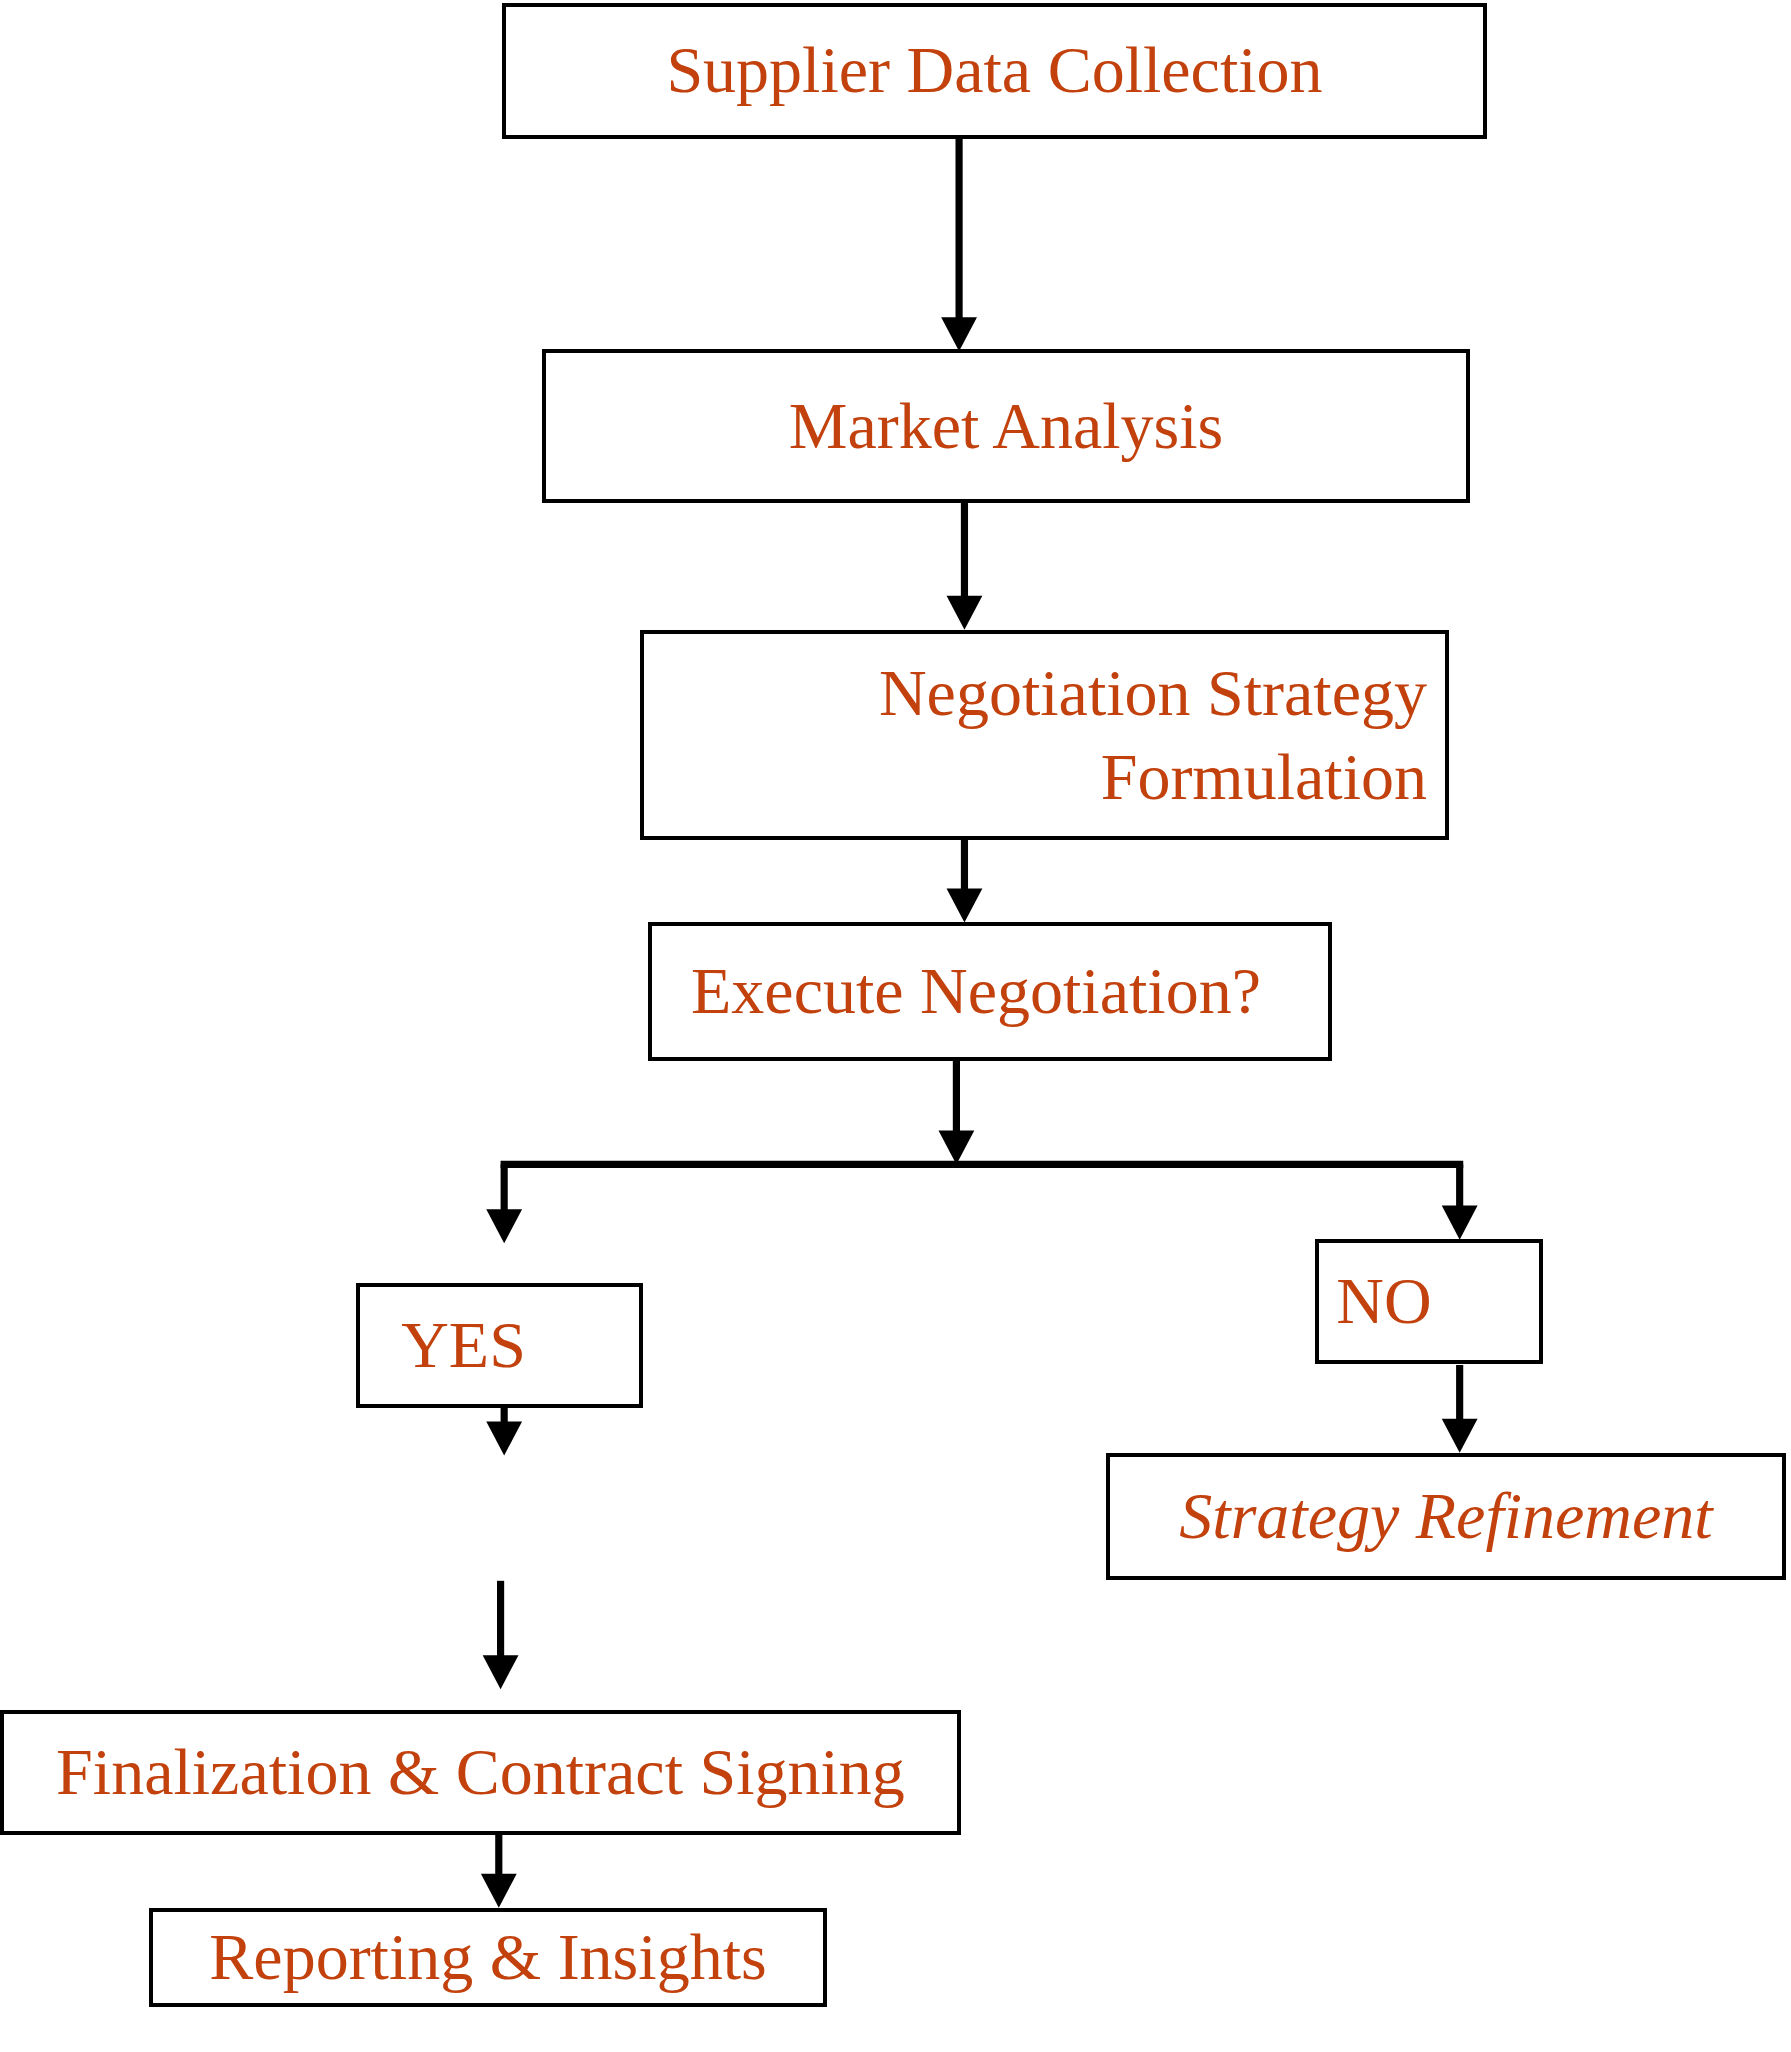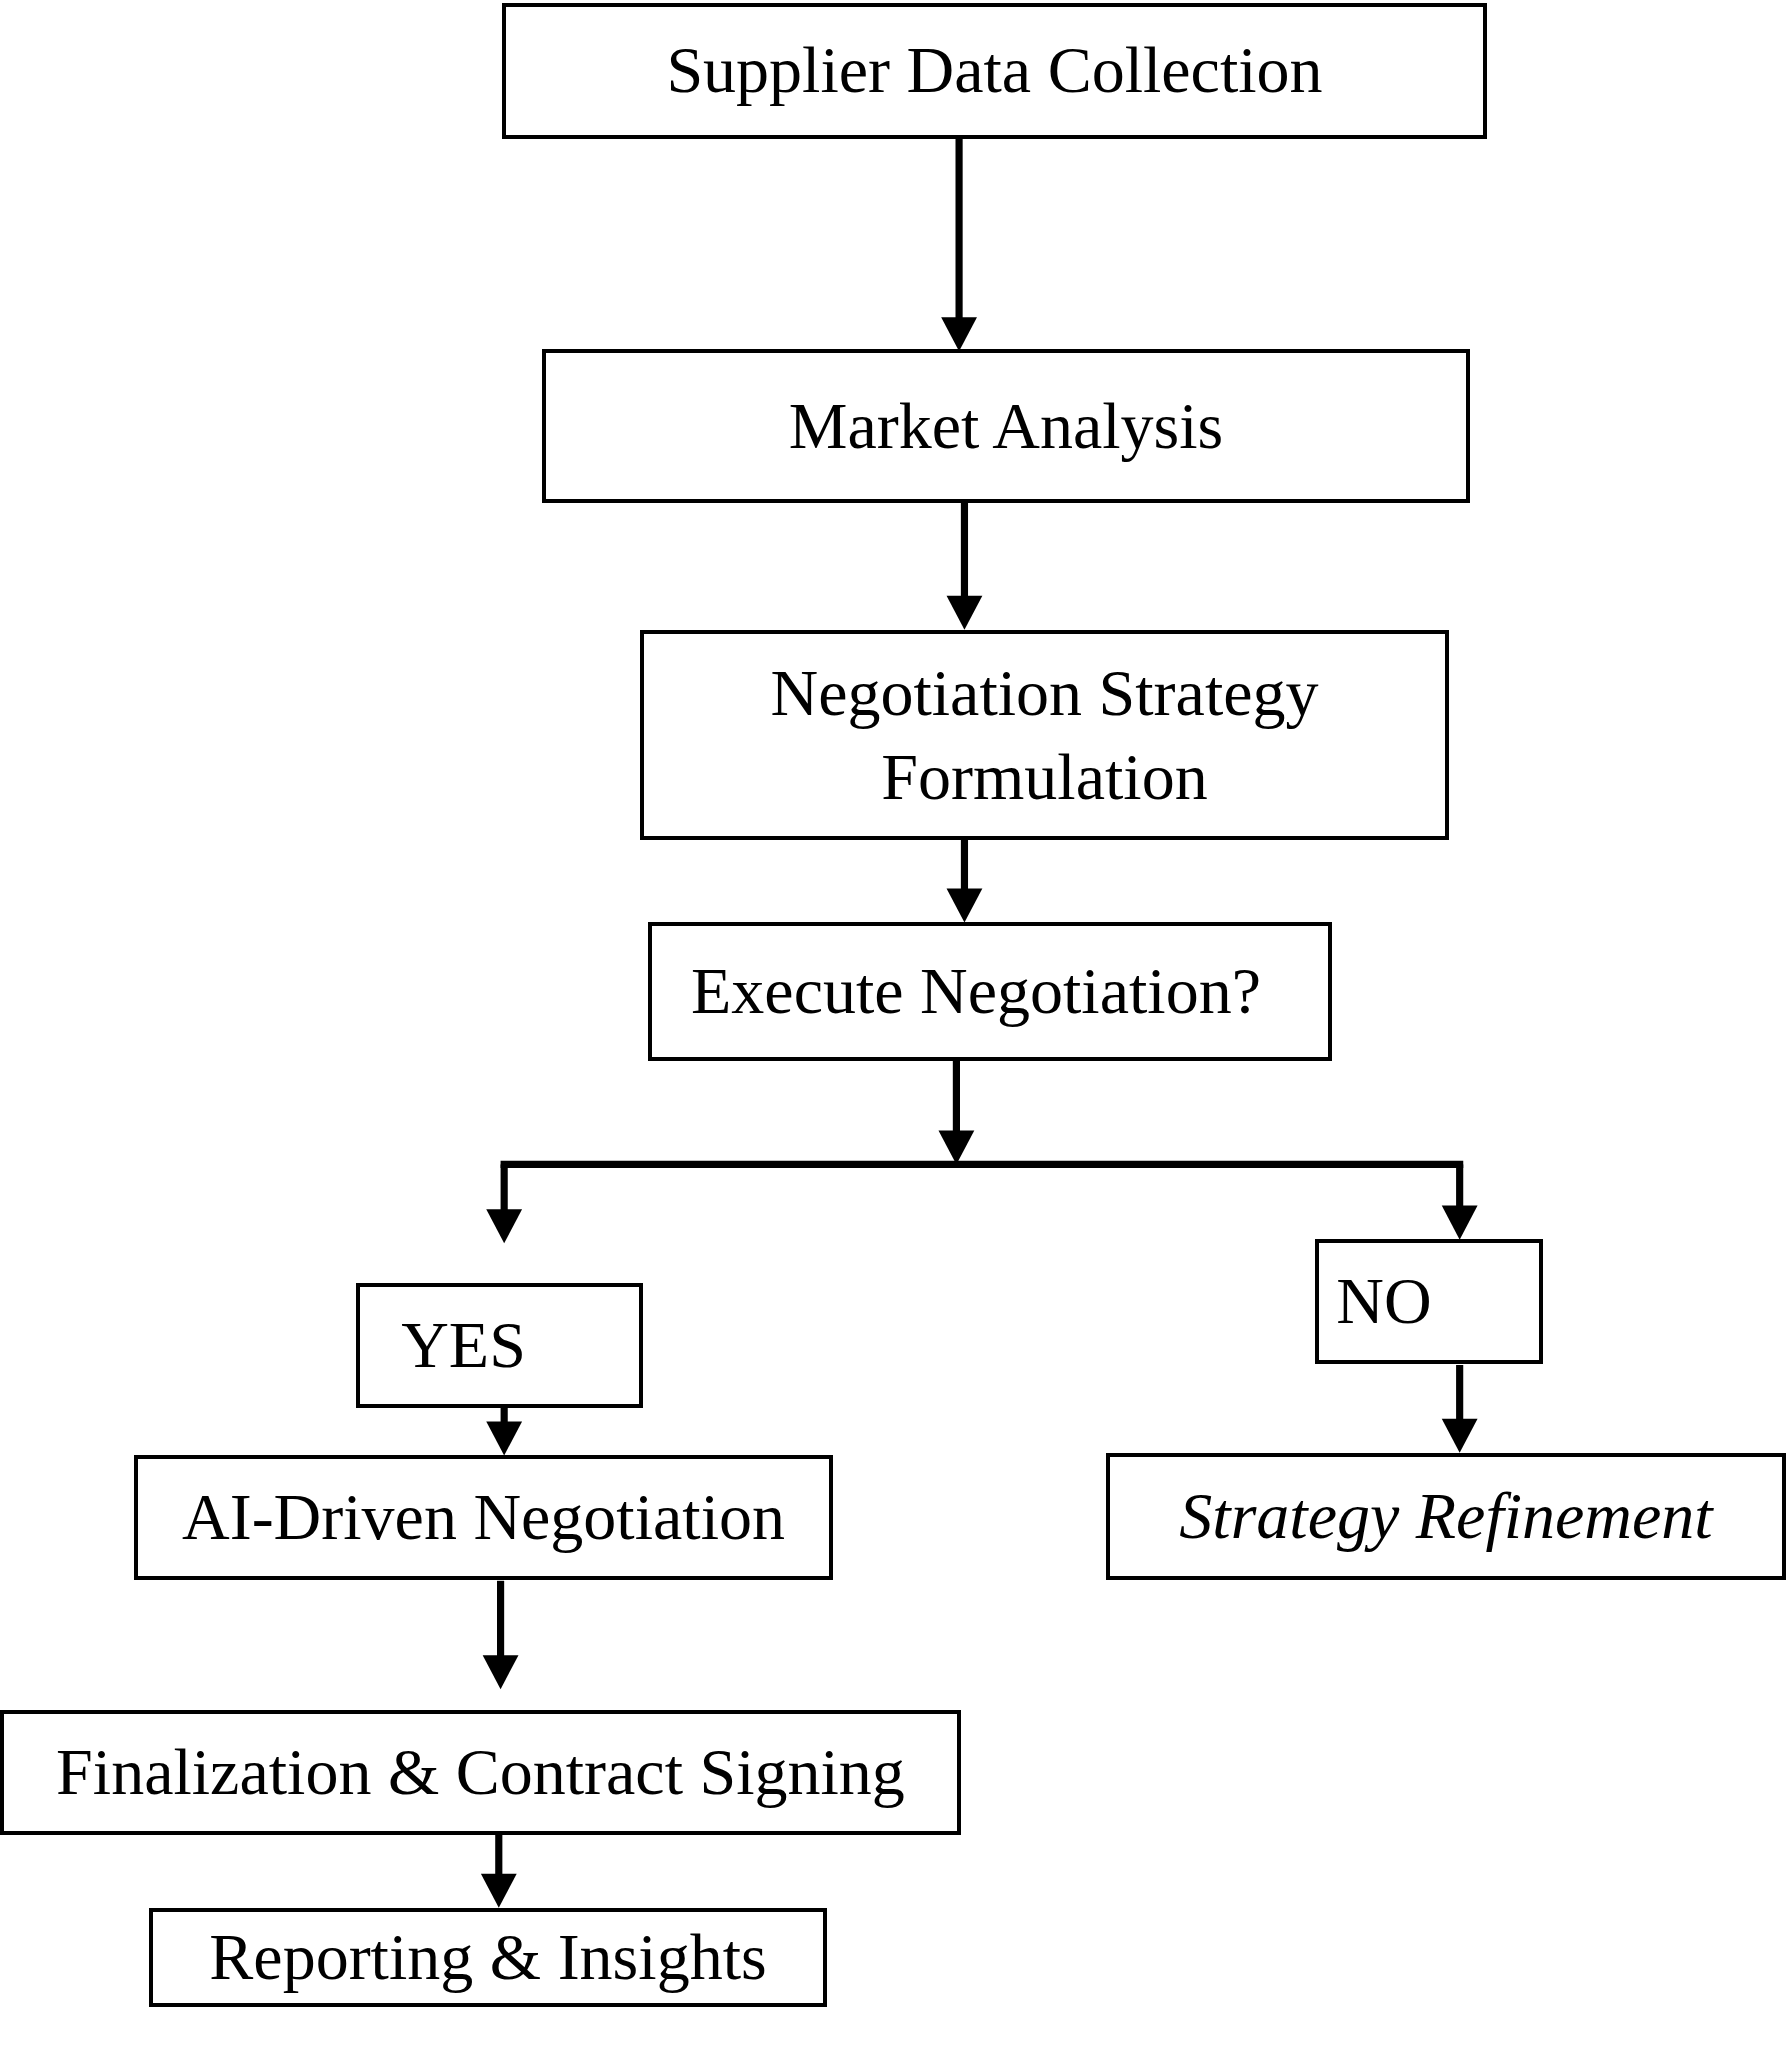--- a/index.html
+++ b/index.html
@@ -23,24 +23,24 @@
     height: 2053px;
   }
   .node {
     position: absolute;
     box-sizing: border-box;
     background: #ffffff;
     border: 4.5px solid #000000;
     display: flex;
     align-items: center;
     justify-content: center;
-    text-align: center;
+    text-align: right;
     font-size: 66px;
     line-height: 1.28;
-    color: #000000;
+    color: #c2410c;
     white-space: normal;
   }
   .node-supplier      { left: 502px;  top: 2.7px;    width: 985px; height: 136px; }
   .node-market        { left: 542px;  top: 349px;  width: 928px; height: 154px; }
   .node-strategy-form { left: 640px;  top: 630px;  width: 809px;  height: 210px; padding: 0 18px; }
   .node-execute       { left: 648px;  top: 922px; width: 684px;  height: 139px; padding-right: 28px; }
   .node-yes           { left: 356px;  top: 1243px; width: 287px;  height: 125px; padding-right: 72px; margin-top: 40px; }
   .node-no            { left: 1315px; top: 1239px; width: 228px;  height: 125px; padding-right: 90px; }
   .node-ai            { left: 134px;  top: 1455px; width: 699px;  height: 125px; }
   .node-refine        { left: 1106px; top: 1453px; width: 680px;  height: 127px; font-style: italic; }
@@ -132,23 +132,20 @@
   </div>
 
   <div class="node node-yes">
     <span>YES</span>
   </div>
 
   <div class="node node-no">
     <span>NO</span>
   </div>
 
-  <div class="node node-ai">
-    <span>AI-Driven Negotiation</span>
-  </div>
 
   <div class="node node-refine">
     <span>Strategy Refinement</span>
   </div>
 
   <div class="node node-final">
     <span>Finalization &amp; Contract Signing</span>
   </div>
 
   <div class="node node-report">

